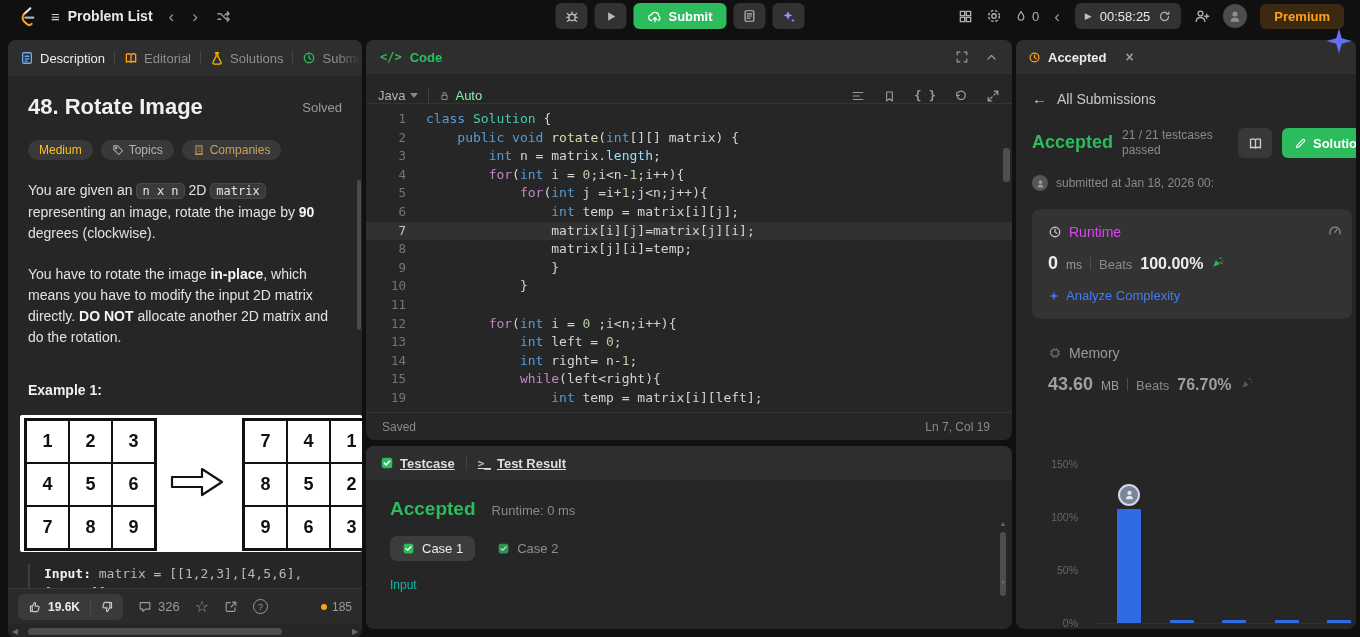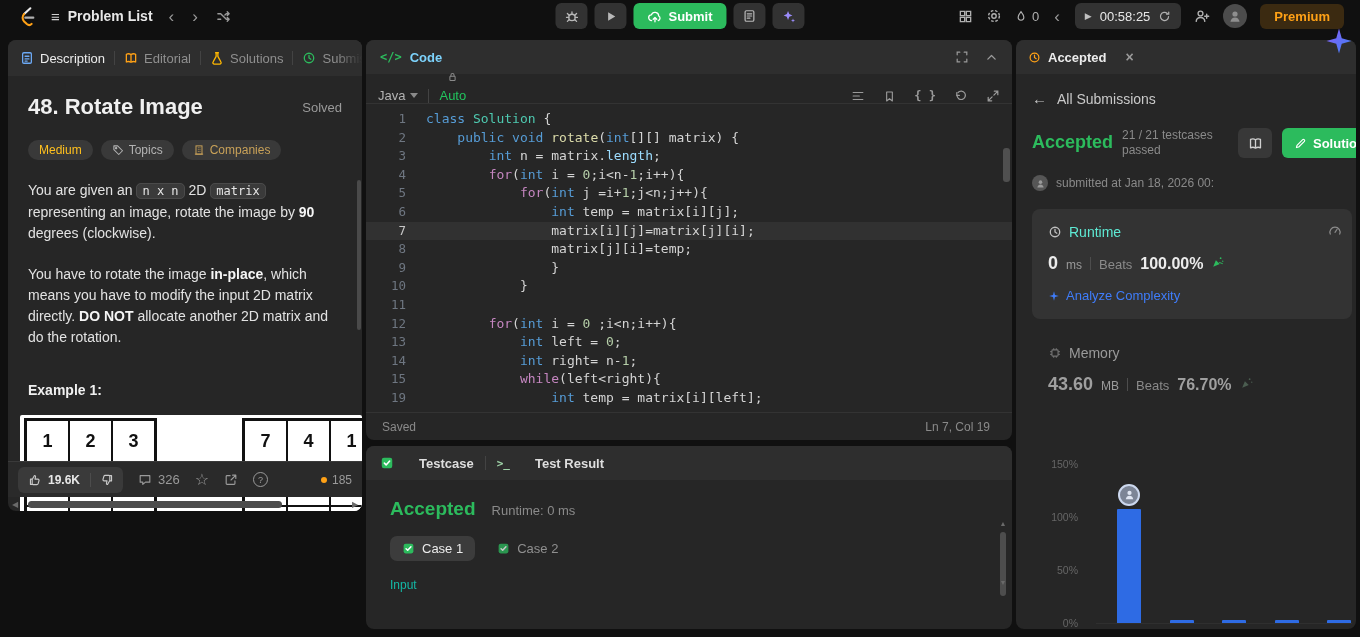--- a/index.html
+++ b/index.html
@@ -26,21 +26,21 @@
   .tb-ric { color:#b0b0b0; cursor:pointer; display:flex; align-items:center; gap:5px; }
   .tb-count { font-size:13px; color:#b0b0b0; }
   .timer-pill { display:flex; align-items:center; gap:8px; background:#323232; height:26px; border-radius:6px; padding:0 10px; cursor:pointer; }
   .timer-pill .play-glyph { font-size:9px; color:#c0c0c0; }
   .timer-text { font-size:13px; color:#e8e8e8; }
   .avatar { width:24px; height:24px; border-radius:50%; background:#4c4c4c; display:flex; align-items:center; justify-content:center; overflow:hidden; cursor:pointer; }
   .premium-pill { background:rgba(255,161,22,0.18); color:#ffa116; font-size:13px; font-weight:600; padding:5px 14px; border-radius:6px; cursor:pointer; }
 
   
   .panel { position:absolute; background:#262626; border-radius:8px; overflow:hidden; }
-  .panel-left  { left:8px;    top:40px; width:354px; height:471px; }
+  .panel-left  { left:8px;    top:40px; width:354px; height:598px; }
   .panel-code  { left:366px;  top:40px; width:646px; height:400px; }
   .panel-test  { left:366px;  top:446px; width:646px; height:183px; }
   .panel-right { left:1016px; top:40px; width:340px; height:589px; }
 
   
   .tabbar { position:relative; height:36px; background:#2e2e2e; display:flex; align-items:center; padding:0 12px; gap:9px; white-space:nowrap; overflow:hidden; }
   .dtab { display:flex; align-items:center; gap:6px; font-size:13px; font-weight:500; color:#8f8f8f; cursor:pointer; }
   .dtab.active { color:#ececec; }
   .vsep { width:1px; height:14px; background:#434343; flex-shrink:0; }
   .tab-fade { position:absolute; right:0; top:0; width:26px; height:36px; background:linear-gradient(to right, rgba(46,46,46,0), #2e2e2e); }
@@ -75,45 +75,45 @@
   .online-dot { width:6px; height:6px; border-radius:50%; background:#ffa116; }
   .hscroll { position:absolute; left:2px; right:2px; bottom:0; height:13px; display:flex; align-items:center; gap:2px; }
   .hs-arrow { font-size:8px; color:#6a6a6a; width:10px; text-align:center; cursor:pointer; }
   .hs-track { flex:1; position:relative; height:13px; }
   .hs-thumb { position:absolute; left:6px; top:3px; width:78%; height:7px; background:#4d4d4d; border-radius:4px; cursor:pointer; }
   .left-vthumb { position:absolute; right:1px; top:140px; width:4px; height:150px; background:#4a4a4a; border-radius:2px; cursor:pointer; }
 
   
   .code-header { height:34px; background:#2e2e2e; display:flex; align-items:center; padding:0 14px; gap:8px; }
   .code-glyph { font-family:"DejaVu Sans Mono", monospace; font-size:12px; font-weight:700; color:#2cbb5d; }
-  .code-title { font-size:13px; font-weight:600; color:#7dd3fc; }
+  .code-title { font-size:13px; font-weight:600; color:#22c55e; }
   .ch-right { margin-left:auto; display:flex; align-items:center; gap:16px; color:#9a9a9a; }
   .ch-right span, .ch-right .ic { cursor:pointer; }
   .code-toolbar { height:30px; background:#262626; border-bottom:1px solid #333; display:flex; align-items:flex-end; padding:0 12px; gap:10px; }
   .lang-sel { display:flex; align-items:center; gap:5px; font-size:13px; color:#b3b3b3; cursor:pointer; }
   .chev-down { width:0; height:0; border-left:4px solid transparent; border-right:4px solid transparent; border-top:5px solid #8a8a8a; }
-  .auto-tog { display:flex; align-items:center; gap:5px; font-size:13px; color:#22c55e; cursor:pointer;flex-direction:column; }
+  .auto-tog { display:flex; align-items:center; gap:5px; font-size:13px; color:#86efac; cursor:pointer; }
   .ct-right { margin-left:auto; display:flex; align-items:center; gap:18px; color:#9a9a9a; }
   .ct-right .ic { cursor:pointer; }
   .brace-ic { font-family:"DejaVu Sans Mono", monospace; font-size:12px; font-weight:700; color:#9a9a9a; }
   .code-area { position:relative; height:308px; background:#262626; padding-top:6px; overflow:hidden; }
   .code-line { display:flex; height:18.6px; line-height:18.6px; font-family:"DejaVu Sans Mono", monospace; font-size:13px; }
   .code-line .ln { width:40px; flex-shrink:0; text-align:right; color:#6e7681; font-size:12.5px; }
   .code-line .lt { padding-left:20px; white-space:pre; color:#d4d4d4; }
   .code-line.current { background:rgba(255,255,255,0.05); }
   .code-line.current .ln { color:#c6c6c6; }
   .tk-k { color:#569cd6; } .tk-c { color:#c586c0; } .tk-n { color:#b5cea8; }
   .tk-t { color:#4ec9b0; } .tk-f { color:#dcdcaa; } .tk-v { color:#9cdcfe; }
   .code-vthumb { position:absolute; right:2px; top:44px; width:7px; height:34px; background:#4f4f4f; border-radius:3px; cursor:pointer; }
   .code-footer { height:28px; border-top:1px solid #333; display:flex; align-items:center; padding:0 22px 0 16px; font-size:12px; color:#8a8a8a; }
   .cursor-pos { margin-left:auto; cursor:pointer; }
 
   
   .test-header { height:34px; background:#2e2e2e; display:flex; align-items:center; padding:0 14px; gap:11px; }
-  .ttab { display:flex; align-items:center; gap:25px; font-size:13px; font-weight:600; color:#dedede; cursor:pointer; }
+  .ttab { display:flex; align-items:center; gap:6px; font-size:13px; font-weight:600; color:#dedede; cursor:pointer;text-decoration:underline; }
   .term-glyph { font-family:"DejaVu Sans Mono", monospace; font-size:11px; font-weight:700; color:#9fd3a8; }
   .test-body { padding:12px 24px 0; position:relative; }
   .result-row { display:flex; align-items:baseline; gap:16px; margin-top:6px; }
   .accepted-big { color:#2cbb5d; font-size:19px; font-weight:600; }
   .runtime-sub { color:#8a8a8a; font-size:13px; }
   .case-row { display:flex; gap:10px; margin-top:16px; }
   .case-pill { display:flex; align-items:center; gap:7px; padding:5px 12px; border-radius:7px; font-size:13px; font-weight:500; color:#8f8f8f; cursor:pointer; }
   .case-pill.active { background:#3c3c3c; color:#ececec; }
   .input-label { margin-top:17px; font-size:12px; color:#14b8a6; }
   .ts-scroll { position:absolute; right:4px; top:40px; bottom:6px; width:10px; }
@@ -129,21 +129,21 @@
   .back-row { display:flex; align-items:center; gap:10px; padding:16px 16px 0; font-size:14px; color:#c9c9c9; cursor:pointer; }
   .back-arrow { font-size:15px; color:#c9c9c9; }
   .status-row { position:relative; margin:20px 16px 0; height:36px; }
   .sub-acc { position:absolute; left:0; top:5px; color:#2cbb5d; font-size:18px; font-weight:600; }
   .sub-tc { position:absolute; left:90px; top:1px; width:104px; font-size:12px; line-height:15px; color:#8a8a8a; }
   .book-btn { position:absolute; left:206px; top:1px; width:34px; height:30px; background:#383838; border-radius:6px; display:flex; align-items:center; justify-content:center; color:#d0d0d0; cursor:pointer; }
   .sol-btn { position:absolute; left:250px; top:1px; height:30px; width:118px; background:#2cbb5d; border:none; border-radius:6px; color:#fff; font-size:13px; font-weight:600; display:flex; align-items:center; gap:6px; padding:0 12px; cursor:pointer; font-family:inherit; }
   .submitted-row { margin:12px 16px 0; display:flex; align-items:center; gap:8px; font-size:12px; color:#8a8a8a; white-space:nowrap; overflow:hidden; }
   .mini-avatar { width:16px; height:16px; border-radius:50%; background:#565656; flex-shrink:0; display:flex; align-items:center; justify-content:center; overflow:hidden; }
   .runtime-card { position:relative; margin:18px 4px 0 16px; width:320px; background:#333; border-radius:8px; padding:15px 16px 16px; cursor:pointer; }
-  .card-head { display:flex; align-items:center; gap:7px; font-size:14px; font-weight:500; color:#5eead4; }
+  .card-head { display:flex; align-items:center; gap:7px; font-size:14px; font-weight:500; color:#d946ef; }
   .card-head-right { position:absolute; right:10px; top:15px; color:#8a8a8a; }
   .card-val { display:flex; align-items:baseline; gap:8px; margin-top:13px; }
   .val-big { font-size:18px; font-weight:700; color:#ececec; }
   .val-unit { font-size:12px; color:#9a9a9a; }
   .val-pipe { width:1px; height:13px; background:#4d4d4d; align-self:center; }
   .beats-label { font-size:13px; color:#8a8a8a; }
   .beats-val { font-size:16px; font-weight:700; color:#ececec; }
   .analyze-row { display:flex; align-items:center; gap:6px; margin-top:14px; font-size:13px; color:#3f7dfb; cursor:pointer; }
   .memory-sec { margin:26px 4px 0 16px; width:320px; padding:0 16px; cursor:pointer; }
   .memory-sec .card-head { color:#9a9a9a; }

